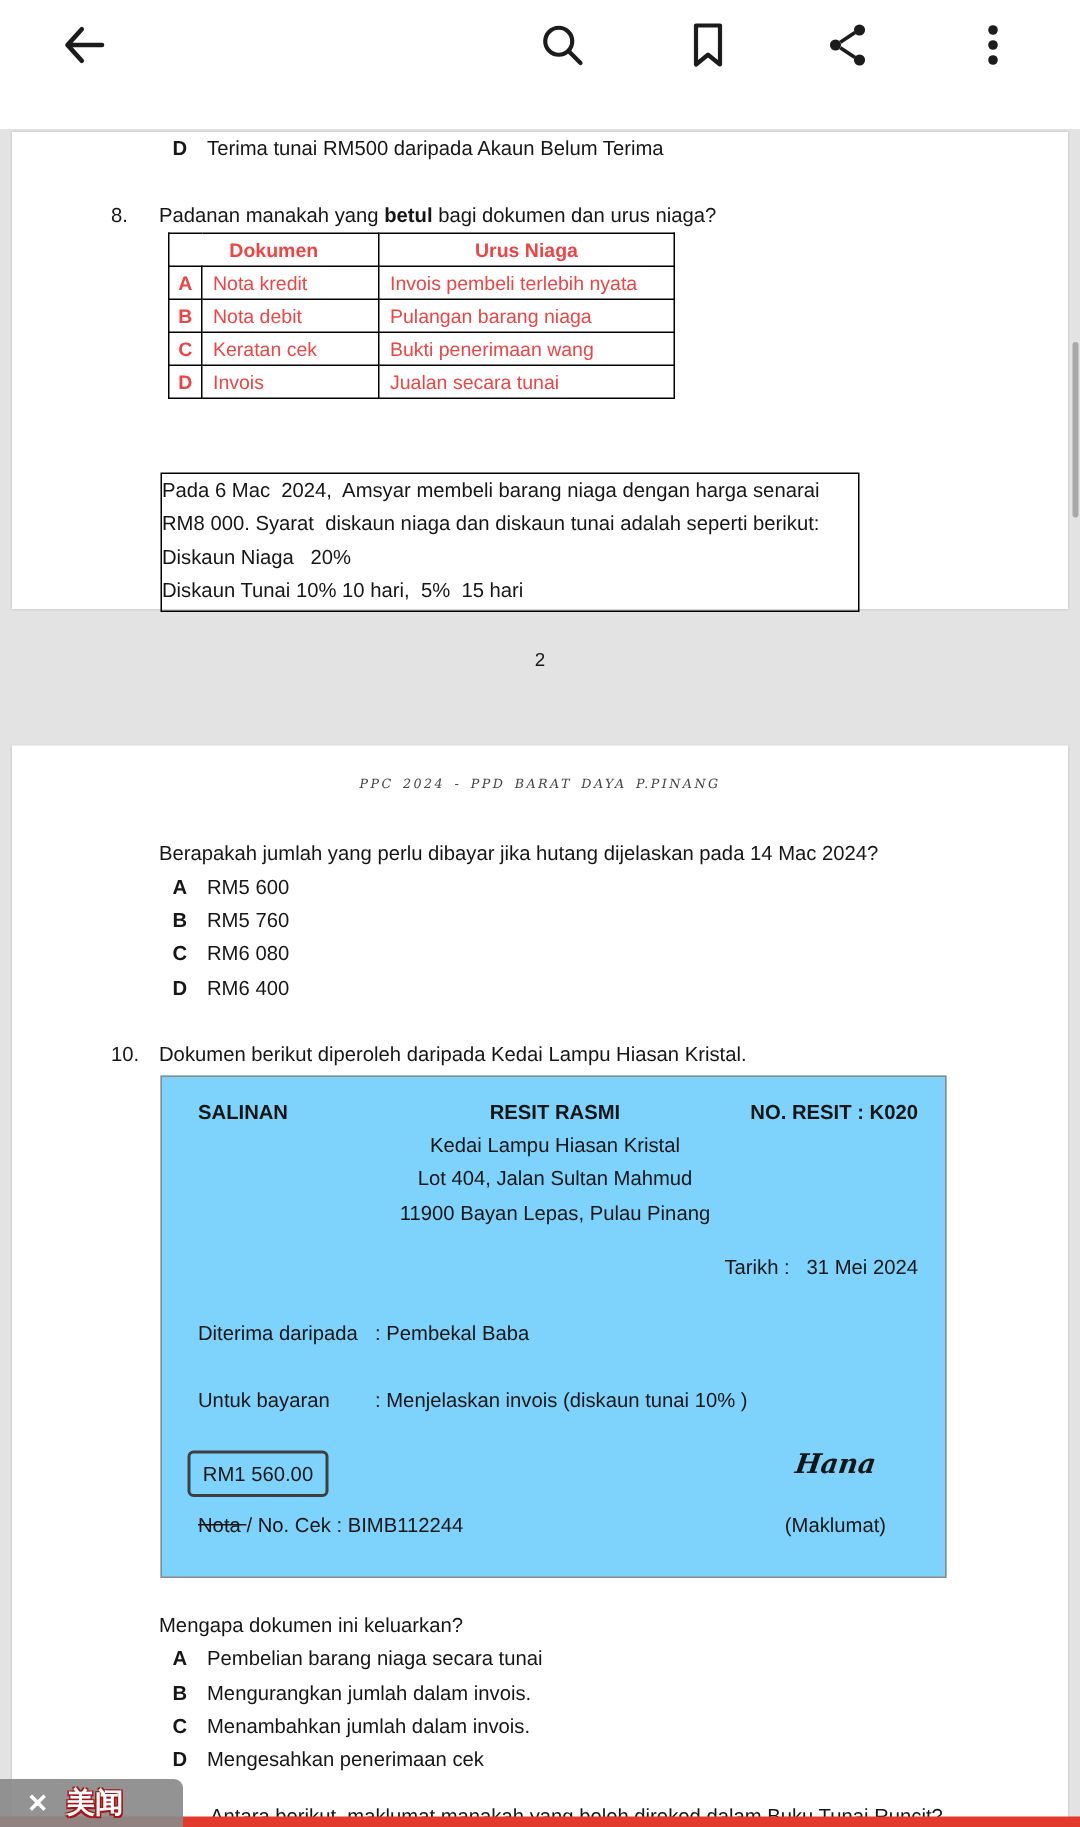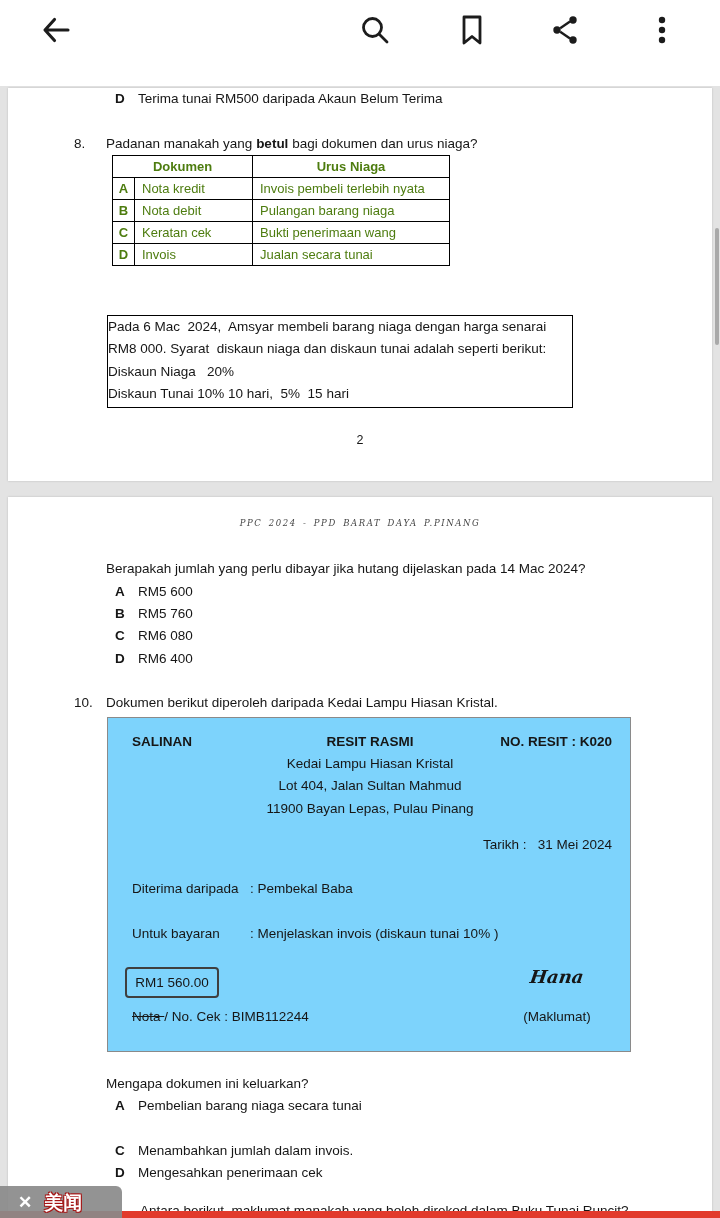--- a/index.html
+++ b/index.html
@@ -11,28 +11,28 @@
   .center{text-align:center;}
   .pre{white-space:pre-wrap;}
 
   
   .toolbar{position:absolute;top:0;left:0;width:720px;height:86px;background:#fff;z-index:3;}
   .icon-btn{position:absolute;top:12px;width:36px;height:36px;padding:0;border:0;background:transparent;cursor:pointer;}
   .icon-btn svg{display:block;}
 
   
   .page{position:absolute;left:8px;width:704px;background:#fff;box-shadow:0 0 2px rgba(0,0,0,.18);}
-  .page1{top:88px;height:393px;}
+  .page1{top:88px;height:318px;}
   .page2{top:497px;height:760px;}
 
   .opt,.qline{line-height:16px;}
   .letter{display:inline-block;width:23px;font-weight:700;}
   .qnum{display:inline-block;width:32px;}
 
-  .doc-table{border-collapse:collapse;font-size:13px;color:#4d7c0f;}
+  .doc-table{border-collapse:collapse;font-size:13px;color:#ef4444;}
   .doc-table th,.doc-table td{border:1px solid #000;height:21px;}
   .doc-table th{font-weight:700;text-align:center;padding:0 6px;}
   .doc-table td{padding:0 7px;text-align:left;}
   .doc-table td.tl{text-align:center;font-weight:700;padding:0;}
 
   .info-box{border:1px solid #000;text-align:left;padding-top:0;box-sizing:border-box;}
   .info-line{line-height:22.4px;}
   .page-num{text-align:center;font-size:12.5px;}
 
   .exam-header{width:100%;text-align:center;font-family:"DejaVu Serif",serif;font-style:italic;
@@ -212,20 +212,23 @@
         <span class="strike pre">Nota </span><span class="pre">/ No. Cek : BIMB112244</span>
       </div>
       <div class="abs center" style="top:291px;left:389px;width:120px">(Maklumat)</div>
     </div>
 
     <div class="abs" style="top:579px;left:98px">Mengapa dokumen ini keluarkan?</div>
 
     <div class="abs opt" style="top:601px;left:107px">
       <span class="letter">A</span><span>Pembelian barang niaga secara tunai</span>
     </div>
+    <div class="abs opt" style="top:624px;left:107px">
+      <span class="letter">B</span><span>Mengurangkan jumlah dalam invois.</span>
+    </div>
     <div class="abs opt" style="top:646px;left:107px">
       <span class="letter">C</span><span>Menambahkan jumlah dalam invois.</span>
     </div>
     <div class="abs opt" style="top:668px;left:107px">
       <span class="letter">D</span><span>Mengesahkan penerimaan cek</span>
     </div>
 
     <div class="abs" style="top:706px;left:132px">Antara berikut, maklumat manakah yang boleh direkod dalam Buku Tunai Runcit?</div>
   </section>
 

